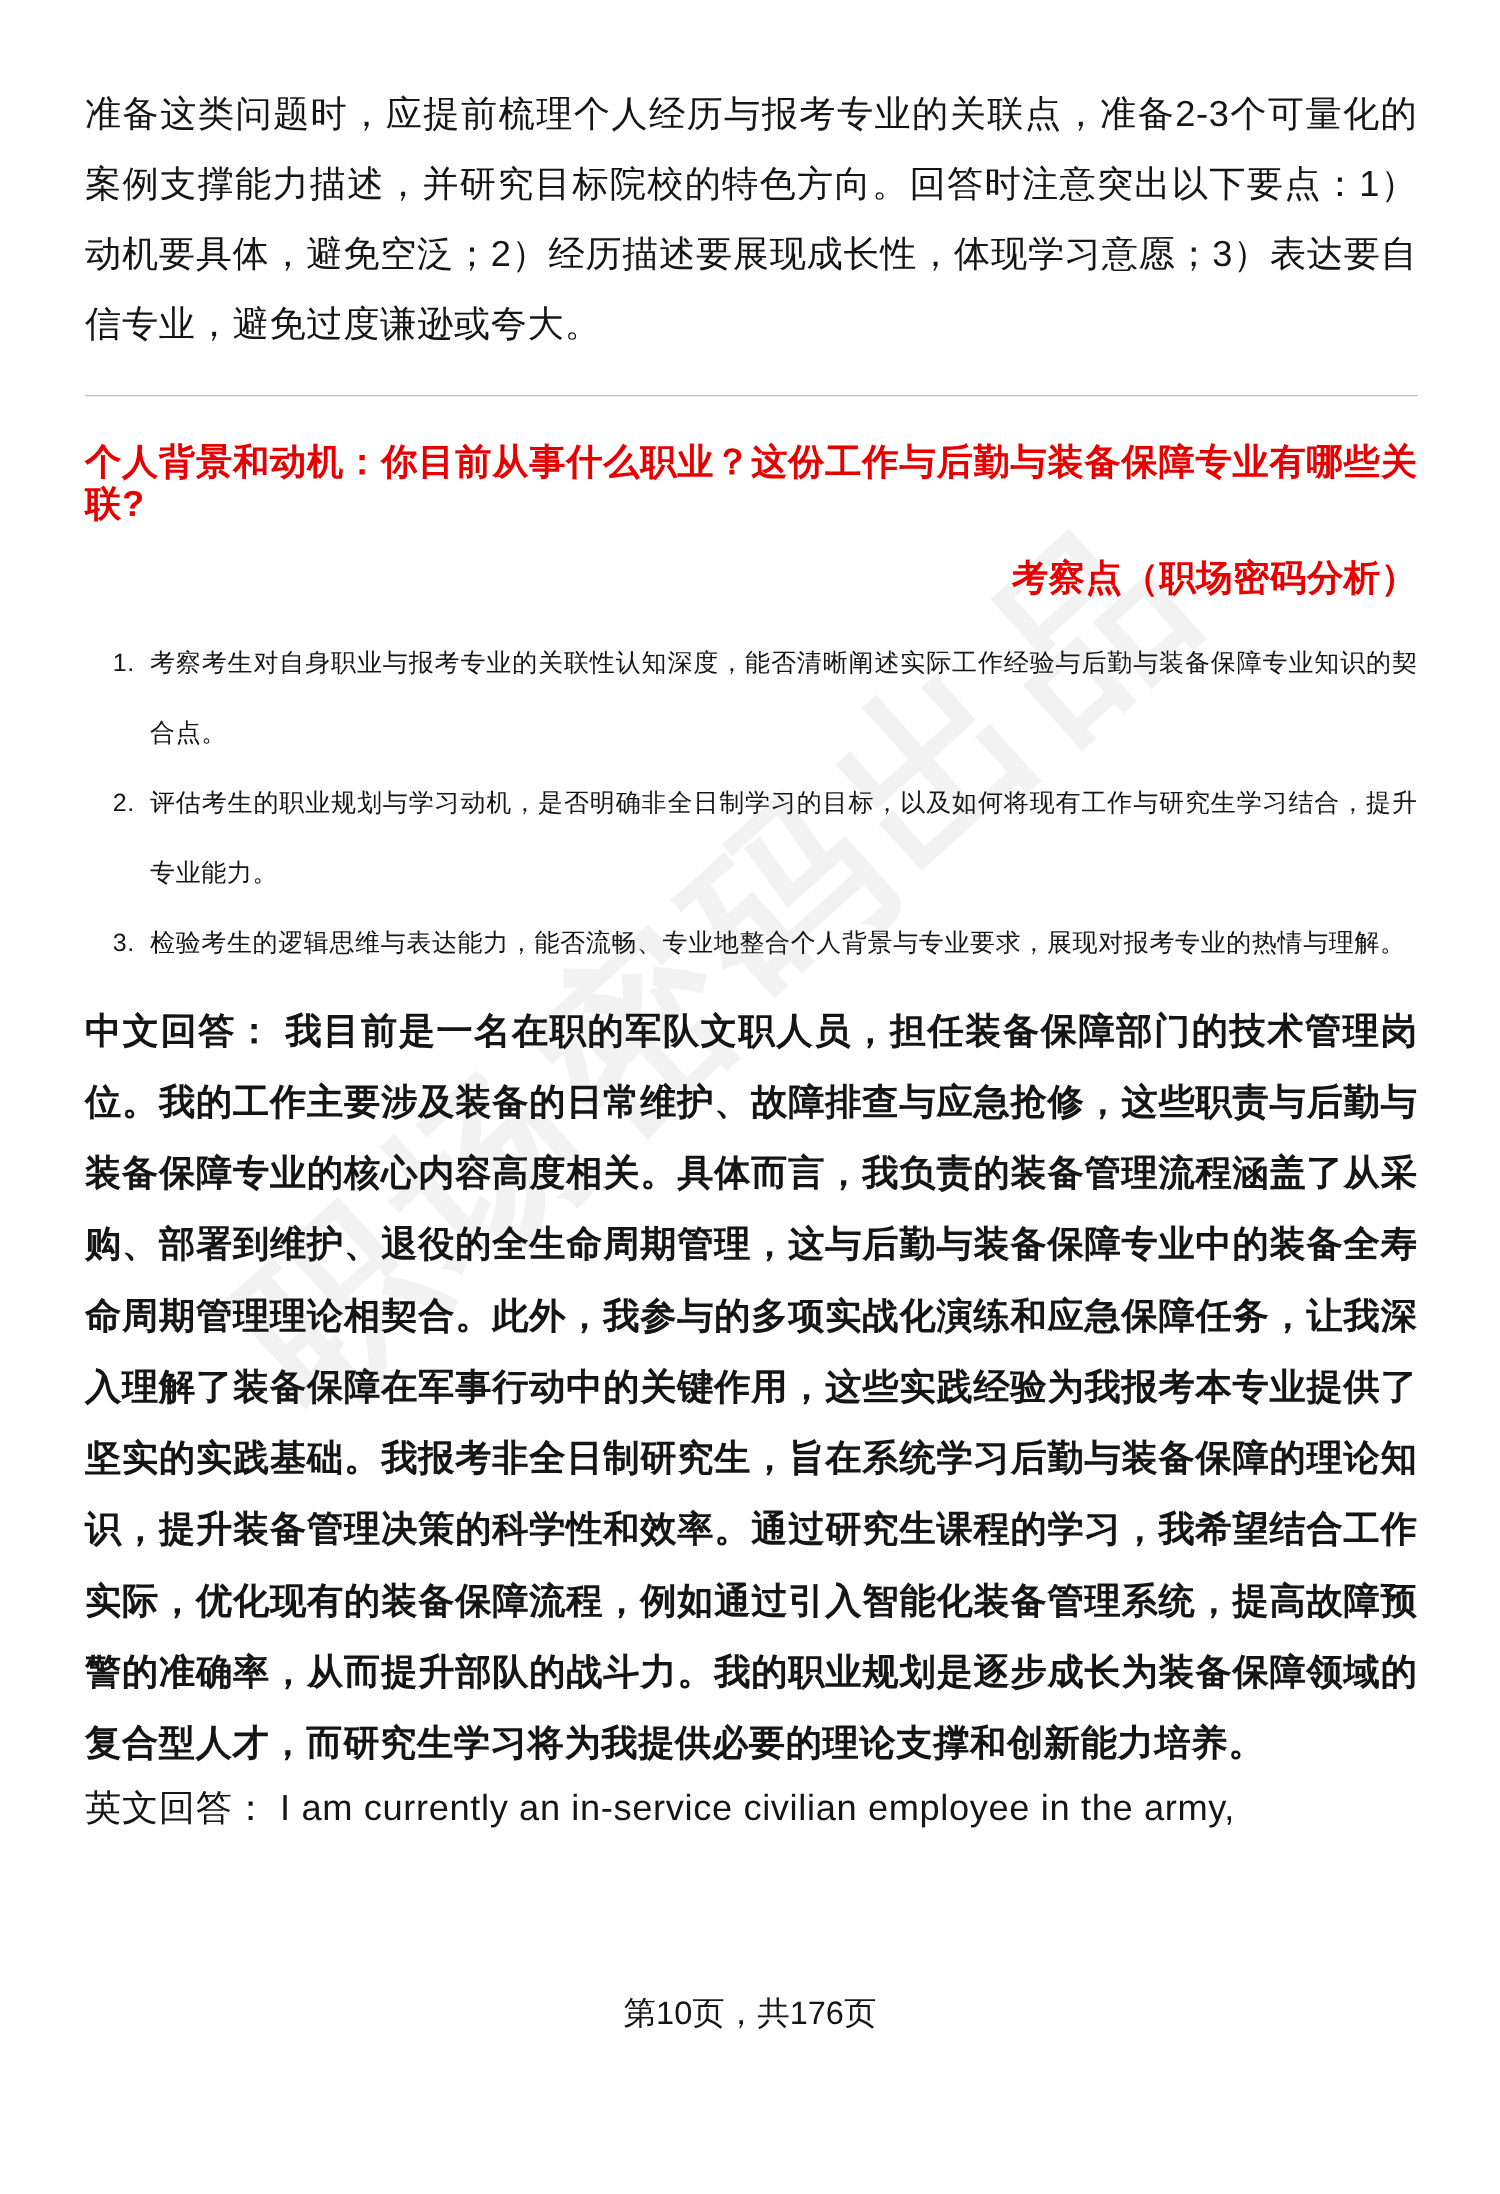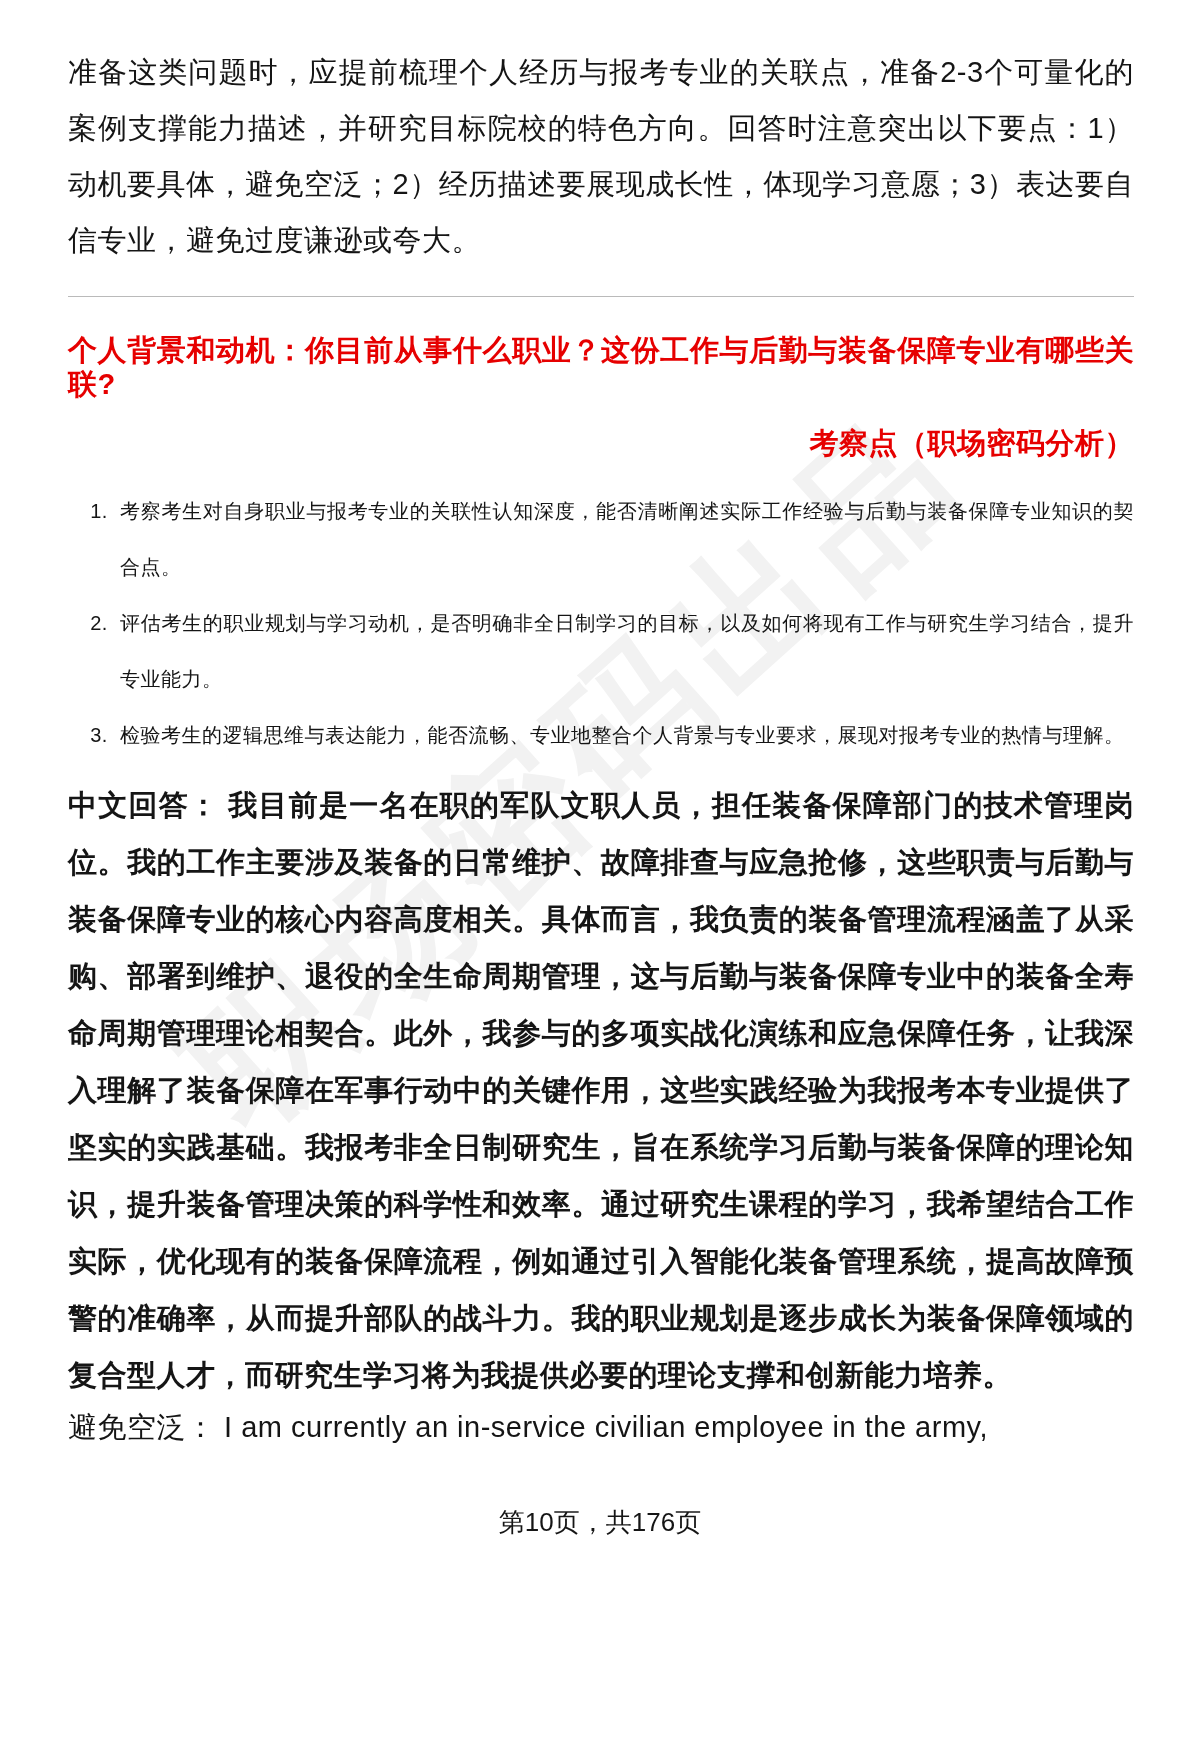--- a/index.html
+++ b/index.html
@@ -8,21 +8,21 @@
     position: relative;
     width: 1200px;
     height: 1755px;
     background: #ffffff;
     overflow: hidden;
     font-family: "Liberation Sans", "DejaVu Sans", sans-serif;
     color: var(--text-black, #151515);
   }
   .content {
     position: relative;
-    padding: 44px 66px 0 68px;
+    padding: 64px 66px 0 68px;
     z-index: 1;
   }
   .para {
     margin: 0;
     font-size: 29px;
     line-height: 56px;
     text-align: justify;
     letter-spacing: 0.5px;
     color: var(--text-black, #151515);
   }
@@ -66,21 +66,21 @@
     font-weight: bold;
   }
   .answer-en {
     margin: 0;
     line-height: 46px;
   }
   .footer {
     position: absolute;
     left: 0;
     right: 0;
-    top: 1506px;
+    top: 1594px;
     text-align: center;
     font-size: 26px;
     line-height: 32px;
     color: var(--text-black, #151515);
     z-index: 1;
   }
   .watermark {
     position: absolute;
     left: 575px;
     top: 770px;
@@ -113,19 +113,19 @@
     <h3 class="section-heading">考察点（职场密码分析）</h3>
 
     <ol class="points-list">
       <li>考察考生对自身职业与报考专业的关联性认知深度，能否清晰阐述实际工作经验与后勤与装备保障专业知识的契合点。</li>
       <li>评估考生的职业规划与学习动机，是否明确非全日制学习的目标，以及如何将现有工作与研究生学习结合，提升专业能力。</li>
       <li>检验考生的逻辑思维与表达能力，能否流畅、专业地整合个人背景与专业要求，展现对报考专业的热情与理解。</li>
     </ol>
 
     <p class="para answer"><span>中文回答：</span> <span>我目前是一名在职的军队文职人员，担任装备保障部门的技术管理岗位。我的工作主要涉及装备的日常维护、故障排查与应急抢修，这些职责与后勤与装备保障专业的核心内容高度相关。具体而言，我负责的装备管理流程涵盖了从采购、部署到维护、退役的全生命周期管理，这与后勤与装备保障专业中的装备全寿命周期管理理论相契合。此外，我参与的多项实战化演练和应急保障任务，让我深入理解了装备保障在军事行动中的关键作用，这些实践经验为我报考本专业提供了坚实的实践基础。我报考非全日制研究生，旨在系统学习后勤与装备保障的理论知识，提升装备管理决策的科学性和效率。通过研究生课程的学习，我希望结合工作实际，优化现有的装备保障流程，例如通过引入智能化装备管理系统，提高故障预警的准确率，从而提升部队的战斗力。我的职业规划是逐步成长为装备保障领域的复合型人才，而研究生学习将为我提供必要的理论支撑和创新能力培养。</span></p>
 
-    <p class="para answer-en"><span>避免空泛：</span> <span>I am currently an in-service civilian employee in the army,</span></p>
+    <p class="para answer-en"><span>英文回答：</span> <span>I am currently an in-service civilian employee in the army,</span></p>
 
   </div>
 
   <div class="footer">第10页，共176页</div>
 
 </div>
 
 </body></html>

